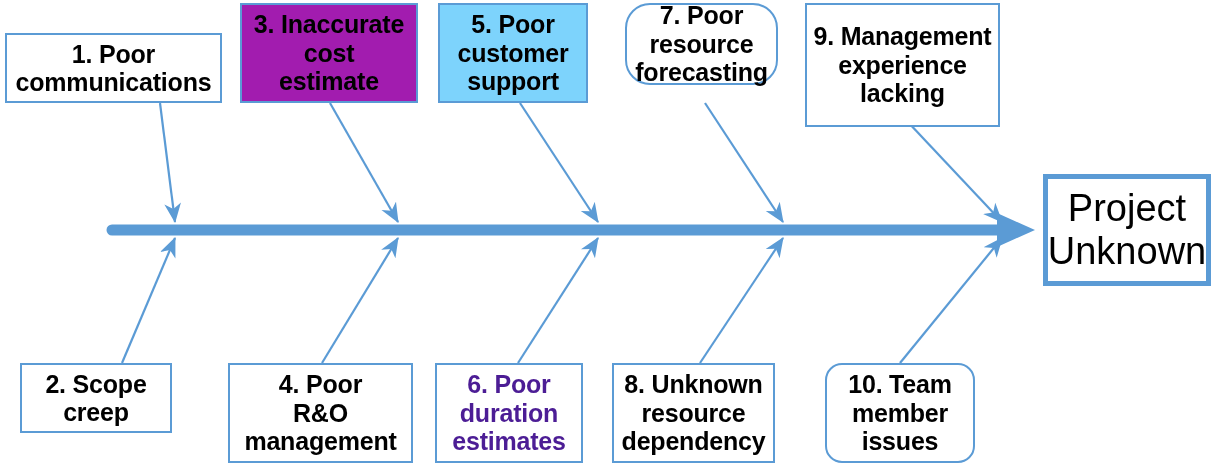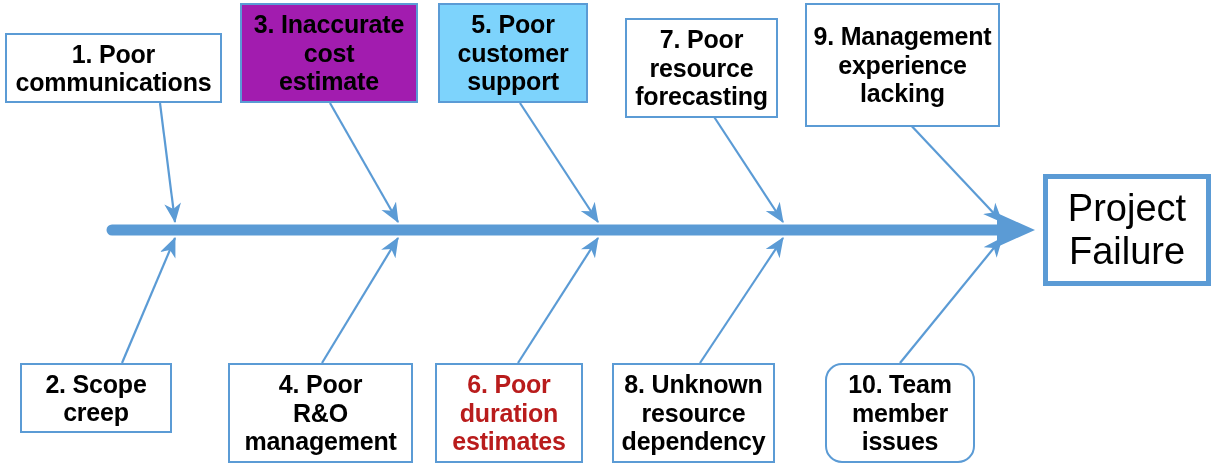--- a/index.html
+++ b/index.html
@@ -95,54 +95,54 @@
       <div class="cause-box" style="left: 240px; top: 3px; width: 178px; height: 100px; border-color: rgb(91, 155, 213); background: #a21caf;">
         <span class="box-text" style="color: rgb(0, 0, 0);">3. Inaccurate
 cost
 estimate</span>
       </div>
       <div class="cause-box" style="left: 438px; top: 3px; width: 150px; height: 100px; border-color: rgb(91, 155, 213); background: #7dd3fc;">
         <span class="box-text" style="color: rgb(0, 0, 0);">5. Poor
 customer
 support</span>
       </div>
-      <div class="cause-box" style="left: 625px; top: 18px; width: 153px; height: 100px; border-color: rgb(91, 155, 213); background: rgb(255, 255, 255);">
+      <div class="cause-box" style="left: 625px; top: 3px; width: 153px; height: 82px; border-color: rgb(91, 155, 213); background: rgb(255, 255, 255); border-radius: 25px;">
         <span class="box-text" style="color: rgb(0, 0, 0);">7. Poor
 resource
 forecasting</span>
       </div>
       <div class="cause-box" style="left: 805px; top: 3px; width: 195px; height: 124px; border-color: rgb(91, 155, 213); background: rgb(255, 255, 255);">
         <span class="box-text" style="color: rgb(0, 0, 0);">9. Management
 experience
 lacking</span>
       </div>
       <div class="cause-box" style="left: 20px; top: 363px; width: 152px; height: 70px; border-color: rgb(91, 155, 213); background: rgb(255, 255, 255);">
         <span class="box-text" style="color: rgb(0, 0, 0);">2. Scope
 creep</span>
       </div>
       <div class="cause-box" style="left: 228px; top: 363px; width: 185px; height: 100px; border-color: rgb(91, 155, 213); background: rgb(255, 255, 255);">
         <span class="box-text" style="color: rgb(0, 0, 0);">4. Poor
 R&amp;O
 management</span>
       </div>
       <div class="cause-box" style="left: 435px; top: 363px; width: 148px; height: 100px; border-color: rgb(91, 155, 213); background: rgb(255, 255, 255);">
-        <span class="box-text" style="color: #b91c1c;">6. Poor
+        <span class="box-text" style="color: #4c1d95;">6. Poor
 duration
 estimates</span>
       </div>
       <div class="cause-box" style="left: 612px; top: 363px; width: 163px; height: 100px; border-color: rgb(91, 155, 213); background: rgb(255, 255, 255);">
         <span class="box-text" style="color: rgb(0, 0, 0);">8. Unknown
 resource
 dependency</span>
       </div>
       <div class="cause-box" style="left: 825px; top: 363px; width: 150px; height: 100px; border-color: rgb(91, 155, 213); background: rgb(255, 255, 255); border-radius: 17px;">
         <span class="box-text" style="color: rgb(0, 0, 0);">10. Team
 member
 issues</span>
       </div>
     </div>
 
   <div class="effect-box" id="effect-box" style="left: 1043px; top: 174px; width: 168px; height: 112px; border-color: rgb(91, 155, 213);">
     <span class="box-text">Project
-Failure</span>
+Unknown</span>
   </div>
 
 </div>
 
 </body></html>

